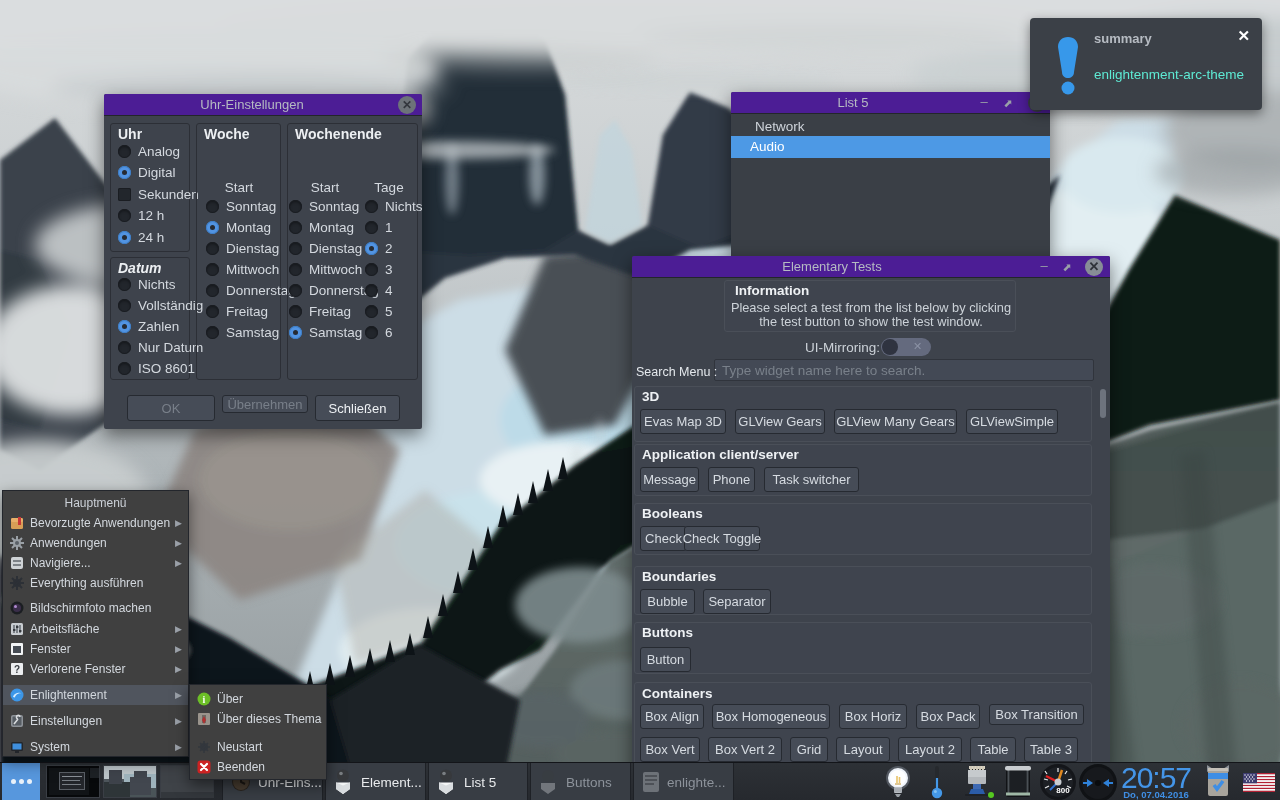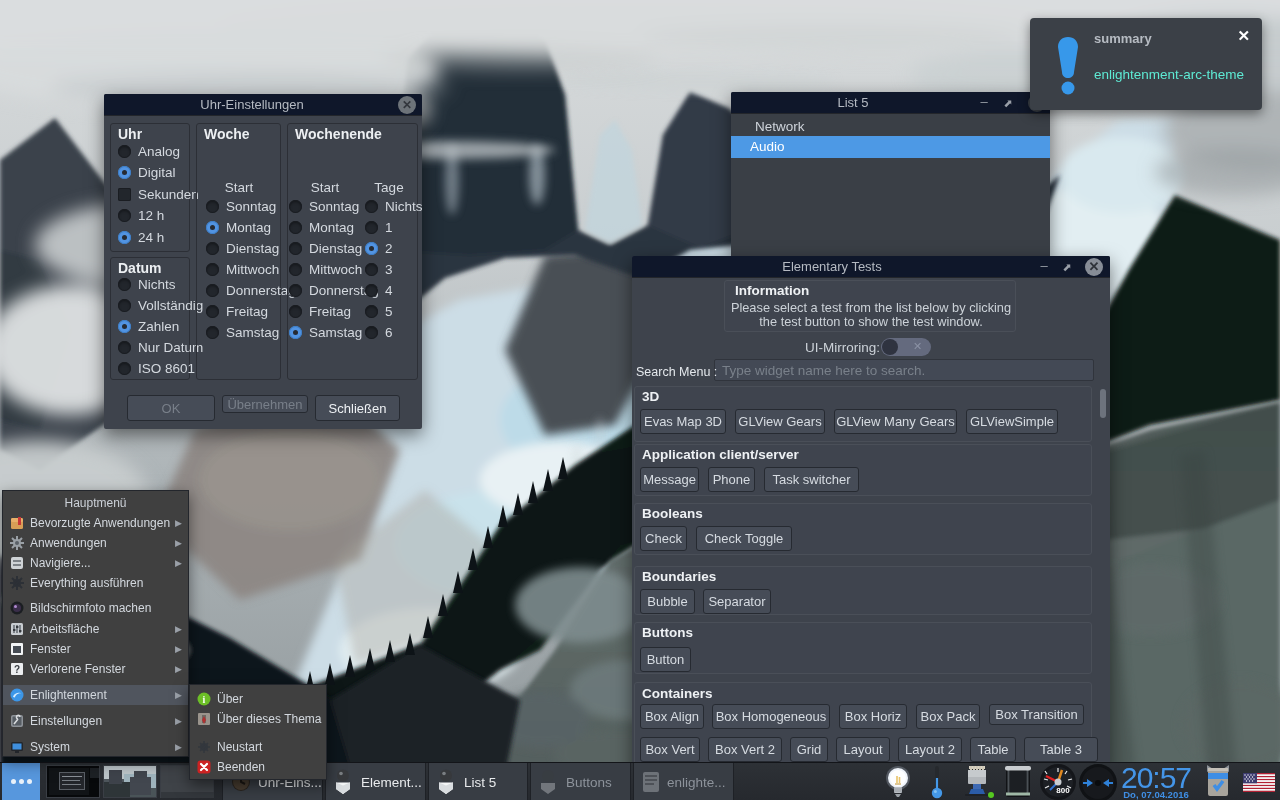--- a/index.html
+++ b/index.html
@@ -3,21 +3,21 @@
 <meta charset="utf-8">
 <style>
   * { margin:0; padding:0; box-sizing:border-box; }
   html,body { width:1280px; height:800px; overflow:hidden; background:#9aa2a5;
     font-family:"Liberation Sans", sans-serif; }
   #desk { position:relative; width:1280px; height:800px; overflow:hidden; }
   .abs { position:absolute; }
   
   .win { position:absolute; background:#3e434c; box-shadow:0 6px 18px rgba(0,0,0,.5);
          border-radius:2px; }
-  .tbar { position:absolute; left:0; top:0; right:0; height:22px; background:#0f172a;
+  .tbar { position:absolute; left:0; top:0; right:0; height:22px; background:#4c1d95;
           border-bottom:1px solid #23262b; border-radius:2px 2px 0 0; }
   .tbar .ttl { position:absolute; top:0; height:22px; line-height:22px; font-size:13px;
           color:#b5bac2; text-align:center; white-space:nowrap; }
   .groupbox { position:absolute; border:1px solid #2c2f36; border-radius:3px; }
   .glabel { position:absolute; font-size:14px; font-weight:bold; color:#eceff2; white-space:nowrap; }
   .row { position:absolute; display:flex; align-items:center; height:20px; font-size:13.5px;
          color:#d4d9df; white-space:nowrap; }
   .r, .rc { width:13px; height:13px; border-radius:50%; margin-right:7px; flex:none; }
   .r  { background:#22262c; box-shadow:inset 0 0 0 1px #1a1d22, inset 0 2px 3px rgba(0,0,0,.4); }
   .rc { background:#5294e2; box-shadow:inset 0 0 0 1px #3d7ec7; position:relative; }
@@ -204,21 +204,21 @@
       <div class="cbtn" style="right:6px;top:2px;background:#6d7379;color:#33373d;font-size:12px;font-weight:bold;line-height:18px;text-align:center;">✕</div>
     </div>
     <div class="groupbox" style="left:6px;top:29px;width:80px;height:129px;"></div>
     <div class="glabel" style="left:14px;top:32px;">Uhr</div>
     <div class="row" style="left:14px;top:47px;"><span class="r"></span>Analog</div>
     <div class="row" style="left:14px;top:68px;"><span class="rc"></span>Digital</div>
     <div class="row" style="left:14px;top:90px;"><span class="cb"></span>Sekunden</div>
     <div class="row" style="left:14px;top:111px;"><span class="r"></span>12 h</div>
     <div class="row" style="left:14px;top:133px;"><span class="rc"></span>24 h</div>
     <div class="groupbox" style="left:6px;top:163px;width:80px;height:123px;"></div>
-    <div class="glabel" style="left:14px;top:166px;">Datum</div>
+    <div class="glabel" style="left:14px;top:166px;font-style:italic;">Datum</div>
     <div class="row" style="left:14px;top:180px;"><span class="r"></span>Nichts</div>
     <div class="row" style="left:14px;top:201px;"><span class="r"></span>Vollständig</div>
     <div class="row" style="left:14px;top:222px;"><span class="rc"></span>Zahlen</div>
     <div class="row" style="left:14px;top:243px;"><span class="r"></span>Nur Datum</div>
     <div class="row" style="left:14px;top:264px;"><span class="r"></span>ISO 8601</div>
     <div class="groupbox" style="left:92px;top:29px;width:85px;height:257px;"></div>
     <div class="glabel" style="left:100px;top:32px;">Woche</div>
     <div class="row" style="left:100px;top:83px;width:70px;justify-content:center;">Start</div>
     <div class="row" style="left:102px;top:102px;"><span class="r"></span>Sonntag</div>
     <div class="row" style="left:102px;top:123px;"><span class="rc"></span>Montag</div>
@@ -290,21 +290,21 @@
 
     <div class="frame" style="left:2px;top:188px;width:458px;height:52px;"></div>
     <div class="flabel" style="left:10px;top:191px;">Application client/server</div>
     <div class="btn" style="left:8px;top:211px;width:59px;height:25px;">Message</div>
     <div class="btn" style="left:76px;top:211px;width:47px;height:25px;">Phone</div>
     <div class="btn" style="left:132px;top:211px;width:95px;height:25px;">Task switcher</div>
 
     <div class="frame" style="left:2px;top:247px;width:458px;height:52px;"></div>
     <div class="flabel" style="left:10px;top:250px;">Booleans</div>
     <div class="btn" style="left:8px;top:270px;width:47px;height:25px;">Check</div>
-    <div class="btn" style="left:64px;top:270px;width:96px;height:25px;text-align:center;">Check Toggle</div>
+    <div class="btn" style="left:52px;top:270px;width:76px;height:25px;text-align:center;">Check Toggle</div>
 
     <div class="frame" style="left:2px;top:310px;width:458px;height:49px;"></div>
     <div class="flabel" style="left:10px;top:313px;">Boundaries</div>
     <div class="btn" style="left:8px;top:333px;width:55px;height:25px;">Bubble</div>
     <div class="btn" style="left:71px;top:333px;width:68px;height:25px;">Separator</div>
 
     <div class="frame" style="left:2px;top:366px;width:458px;height:52px;"></div>
     <div class="flabel" style="left:10px;top:369px;">Buttons</div>
     <div class="btn" style="left:8px;top:391px;width:51px;height:25px;">Button</div>
 
@@ -314,21 +314,21 @@
     <div class="btn" style="left:80px;top:448px;width:118px;height:25px;">Box Homogeneous</div>
     <div class="btn" style="left:207px;top:448px;width:68px;height:25px;">Box Horiz</div>
     <div class="btn" style="left:284px;top:448px;width:64px;height:25px;">Box Pack</div>
     <div class="btn" style="left:357px;top:448px;width:95px;height:21px;">Box Transition</div>
     <div class="btn" style="left:8px;top:481px;width:60px;height:25px;">Box Vert</div>
     <div class="btn" style="left:76px;top:481px;width:74px;height:25px;">Box Vert 2</div>
     <div class="btn" style="left:158px;top:481px;width:38px;height:25px;">Grid</div>
     <div class="btn" style="left:204px;top:481px;width:54px;height:25px;">Layout</div>
     <div class="btn" style="left:266px;top:481px;width:64px;height:25px;text-align:center;">Layout 2</div>
     <div class="btn" style="left:338px;top:481px;width:46px;height:25px;">Table</div>
-    <div class="btn" style="left:392px;top:481px;width:74px;height:25px;">Table 3</div>
+    <div class="btn" style="left:392px;top:481px;width:54px;height:25px;">Table 3</div>
     <div style="position:absolute;left:468px;top:133px;width:6px;height:29px;border-radius:3px;background:#6d737d;"></div>
   </div>
 
   <div style="position:absolute;left:1030px;top:18px;width:232px;height:92px;background:#3b4047;border-radius:4px;box-shadow:0 4px 12px rgba(0,0,0,.45);">
     <svg width="40" height="60" style="position:absolute;left:18px;top:18px;" viewBox="0 0 40 60">
       <path d="M20 1 C26 1 30 5 30 11 L26 36 C26 40 23 42 20 42 C17 42 14 40 14 36 L10 11 C10 5 14 1 20 1 Z" fill="#3798ea"></path>
       <circle cx="20" cy="52" r="6.5" fill="#3798ea"></circle>
     </svg>
     <div style="position:absolute;left:64px;top:13px;font-size:13px;font-weight:bold;color:#b6bbc2;">summary</div>
     <div style="position:absolute;right:12px;top:9px;font-size:15px;font-weight:bold;color:#fff;">✕</div>

